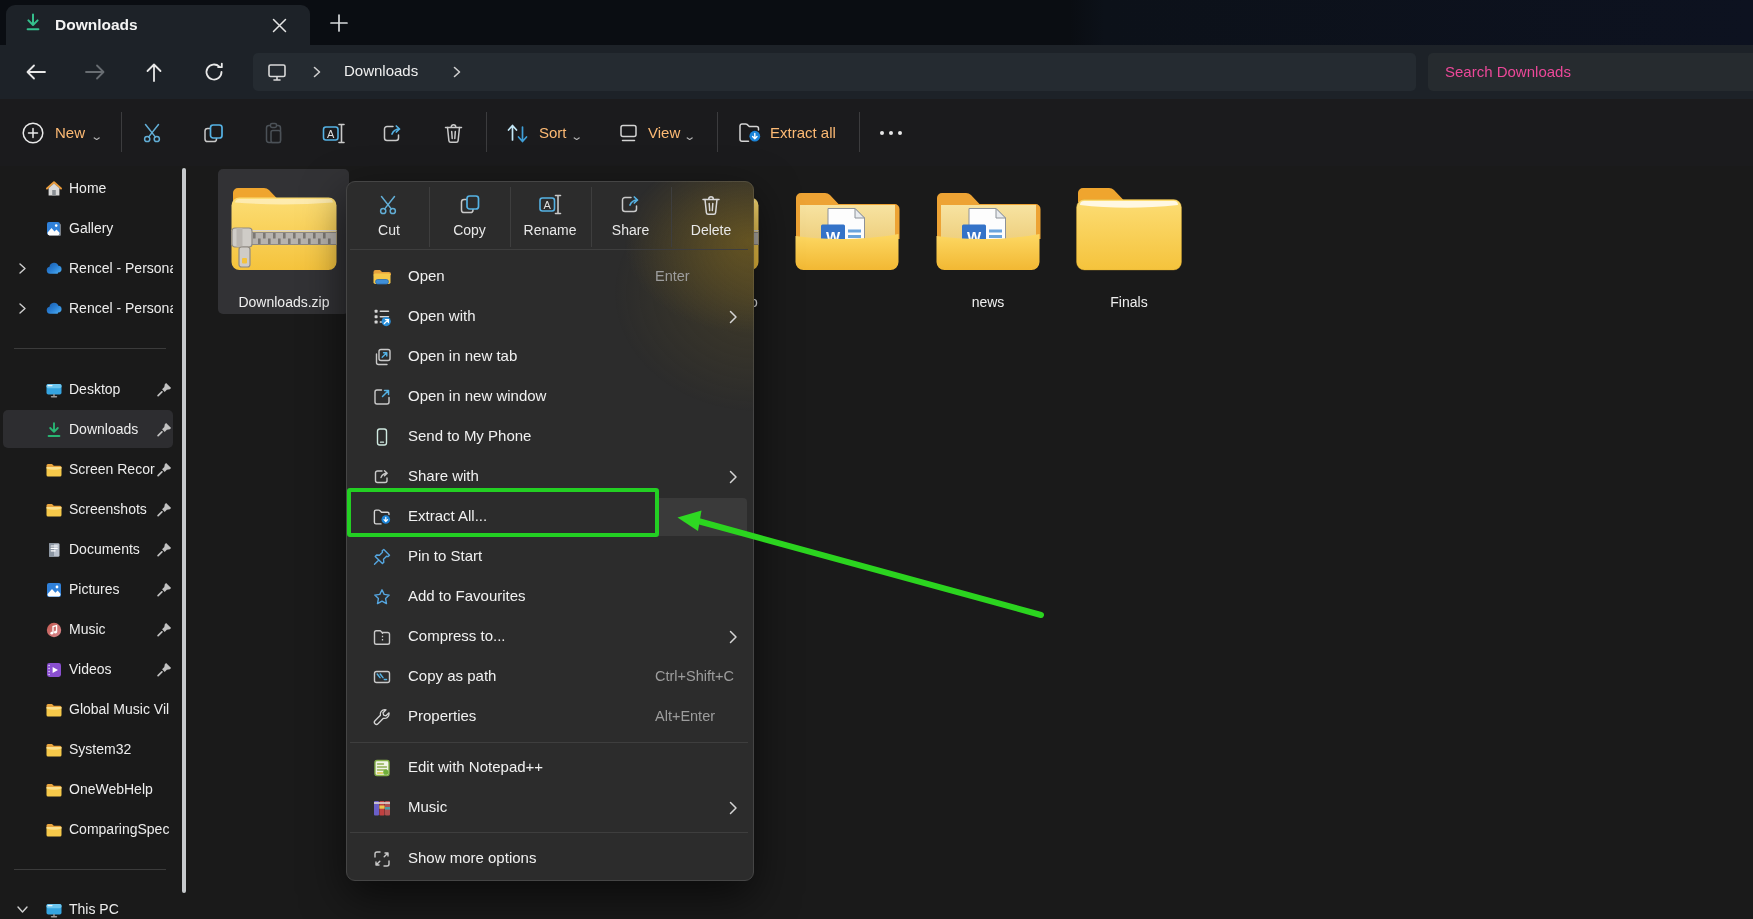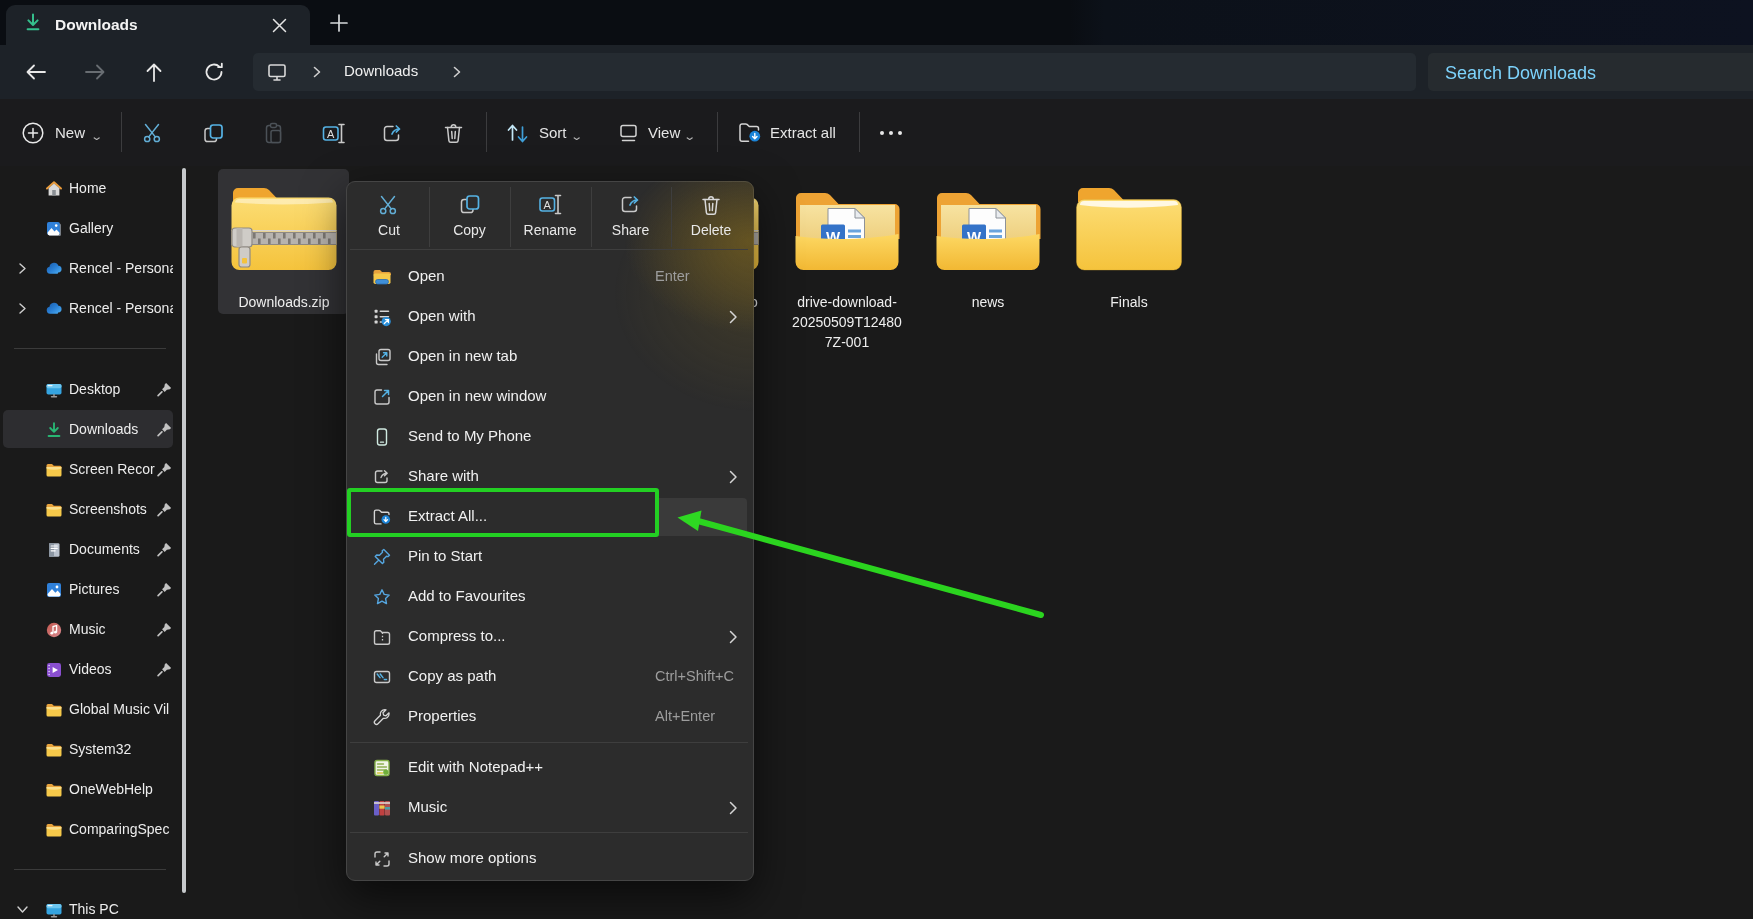--- a/index.html
+++ b/index.html
@@ -9,24 +9,24 @@
   #stage { position:relative; width:1753px; height:919px; }
 
   
   #titlebar { left:0; top:0; width:1753px; height:45px; background:linear-gradient(90deg,#0a0d12 0%,#0a0d12 61%,#0c1119 63%,#0d1220 100%); }
   #tab { left:6px; top:5px; width:304px; height:40px; background:#1d2228;
     border-radius:9px 9px 0 0; }
   #tab .tlabel { position:absolute; left:49px; top:11px; font-size:15.5px; font-weight:bold; color:#f4f4f4; }
   #navbar { left:0; top:45px; width:1753px; height:54px; background:#1d2228; }
   #pill { left:253px; top:53px; width:1163px; height:38px; background:#252b31; border-radius:5px; }
   #search { left:1428px; top:53px; width:330px; height:38px; background:#262b2f; border-radius:5px 0 0 5px; }
-  #search span { position:absolute; left:17px; top:10px; font-size:18px; color:#7dd3fc; }
+  #search span { position:absolute; left:17px; top:10px; font-size:15px; color:#ec4899; }
   #toolbar { left:0; top:99px; width:1753px; height:67px; background:#1b1b1d; }
   .tsep { position:absolute; top:13px; width:1px; height:40px; background:#3c3c3e; }
-  .tlab { position:absolute; top:25px; font-size:15px; color:#e5e5e5; }
+  .tlab { position:absolute; top:25px; font-size:15px; color:#fdba74; }
   .chev { position:absolute; top:31px; font-size:11px; color:#b9b9b9; transform:scaleX(1.4); }
   .srow { position:absolute; left:0; width:206px; height:40px; }
   .srow .sic { position:absolute; left:45px; top:11px; width:18px; height:18px; }
   .srow .stxt { position:absolute; left:69px; top:11px; font-size:14px; color:#ededed; white-space:nowrap; }
   .srow .schev { position:absolute; left:16px; top:13px; width:13px; height:13px; color:#cfcfcf; }
   .srow .spin { position:absolute; left:156px; top:12px; width:16px; height:16px; }
   .ssep { position:absolute; left:14px; width:152px; height:1px; background:#3b3b3b; }
   #selrow { left:3px; top:410px; width:170px; height:38px; background:#2d2d30; border-radius:5px; }
   #sscroll { left:182px; top:168px; width:4px; height:725px; background:#c6c9cb; border-radius:2px; }
 
@@ -377,21 +377,20 @@
         <path d="M2 4 l4.5 5 4.5 -5" stroke="#cfcfcf" stroke-width="1.4" fill="none" stroke-linecap="round" stroke-linejoin="round"></path>
       </svg>
     <svg class="sic">
         <use href="#i-monitor"></use>
       </svg>
       <span class="stxt">This PC</span>
   </div>
 
   <div class="abs" id="ziptile"></div>
   <div class="abs ilabel" style="left:214px;top:292px;width:140px">Downloads.zip</div>
-  <div class="abs ilabel" style="left:777px;top:292px;width:140px">drive-download-<br>20250509T12480<br>7Z-001</div>
   <div class="abs ilabel" style="left:918px;top:292px;width:140px">news</div>
   <div class="abs ilabel" style="left:1059px;top:292px;width:140px">Finals</div>
 
   <svg width="0" height="0" style="position:absolute">
     <defs>
       <linearGradient id="gfront" x1="0" y1="0" x2="0" y2="1">
         <stop offset="0" stop-color="#fcdd74"></stop>
           <stop offset="1" stop-color="#f5c33c"></stop>
       </linearGradient>
       <linearGradient id="gfront2" x1="0" y1="0" x2="0" y2="1">

